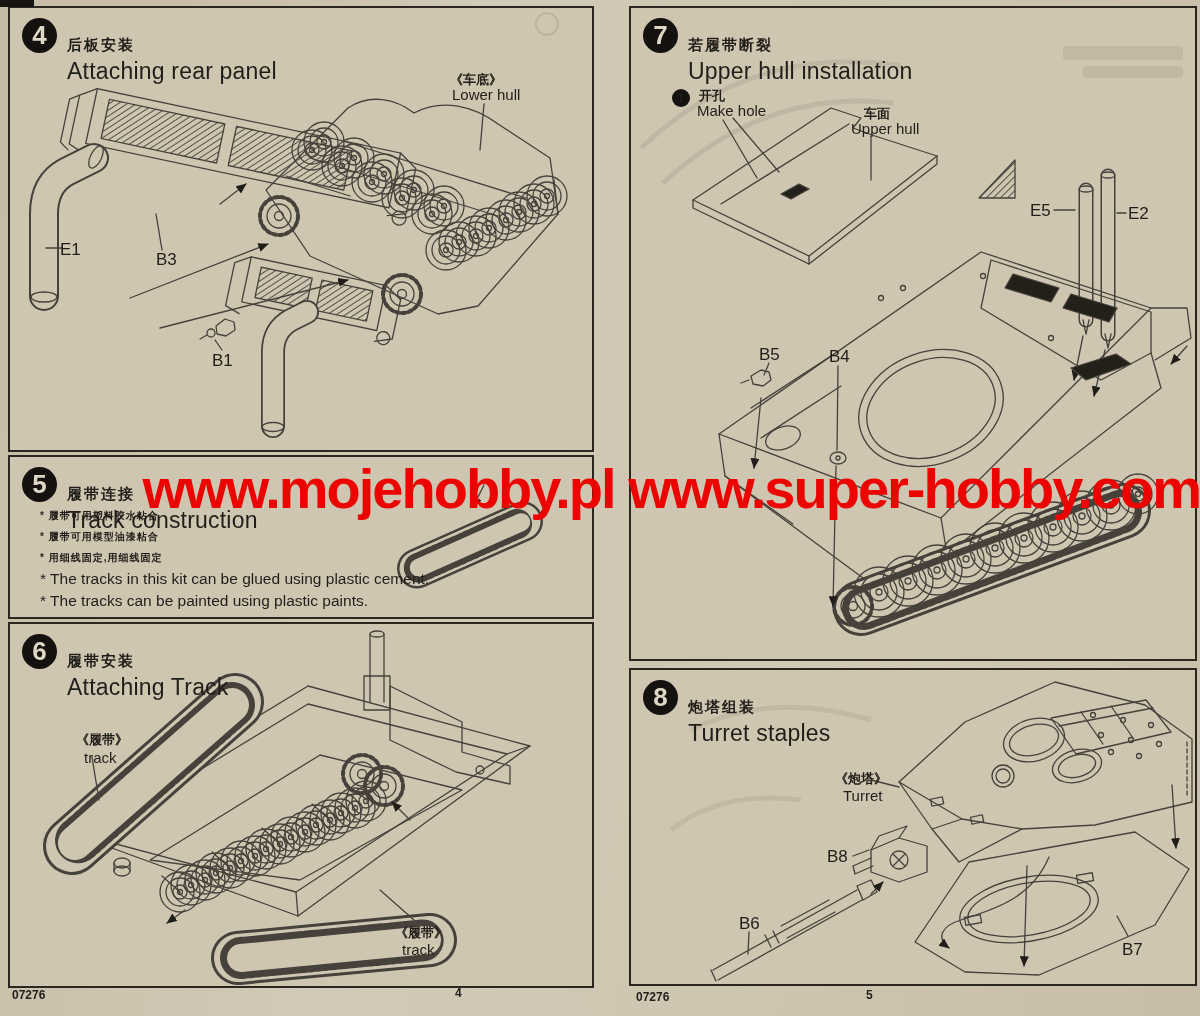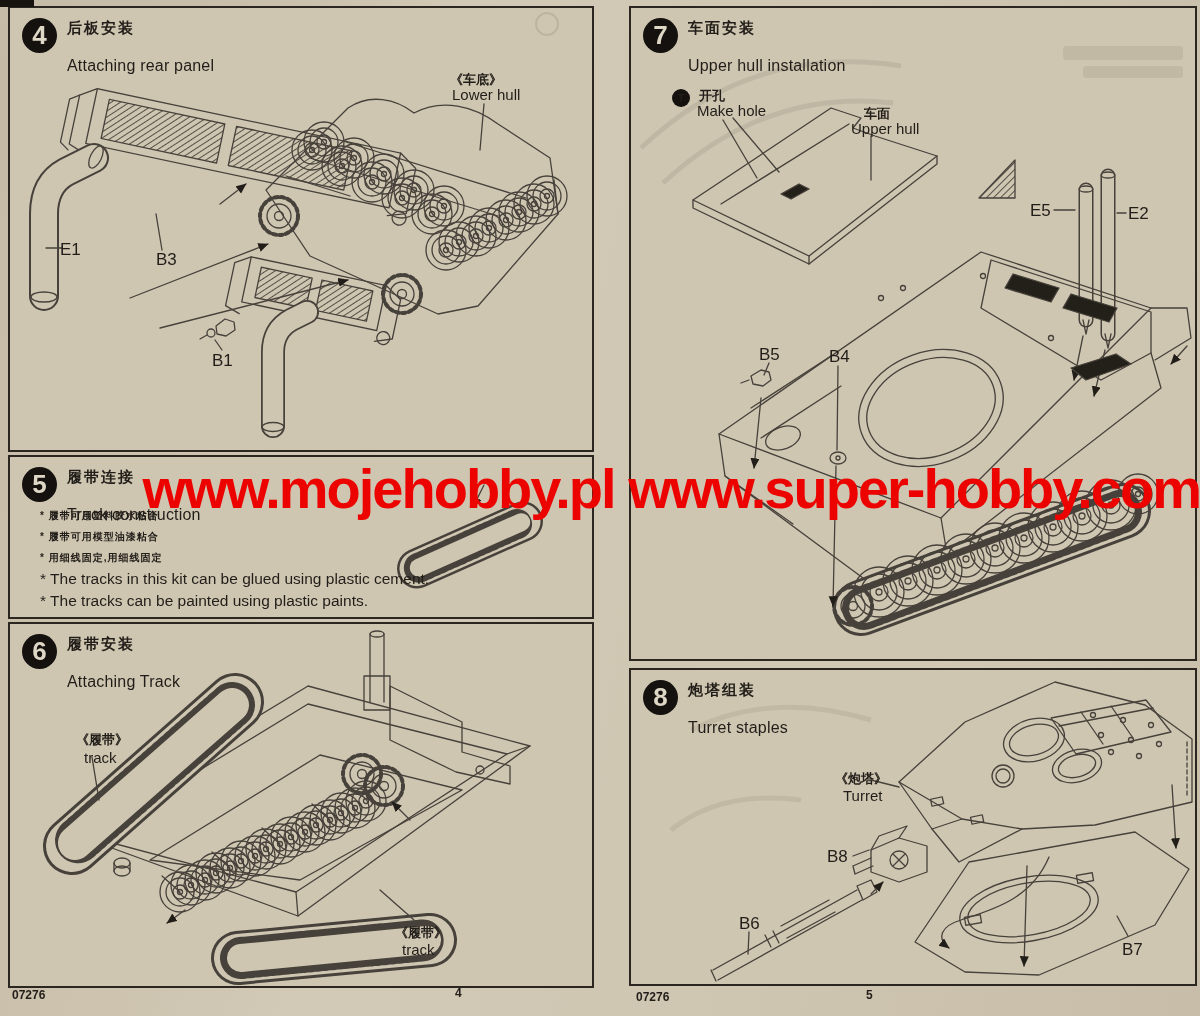--- a/index.html
+++ b/index.html
@@ -13,22 +13,22 @@
   }
   .panel{position:absolute;border:2.5px solid #2b2620;box-sizing:border-box;background:#cfc6b2}
   #p4{left:8px;top:6px;width:586px;height:446px}
   #p5{left:8px;top:455px;width:586px;height:164px}
   #p6{left:8px;top:622px;width:586px;height:366px}
   #p7{left:629px;top:6px;width:568px;height:655px}
   #p8{left:629px;top:668px;width:568px;height:318px}
   .step-head{position:absolute;left:12px;top:10px;display:flex;align-items:flex-start;gap:10px;z-index:2}
   .badge{width:35px;height:35px;border-radius:50%;background:#14110e;color:#ded7c6;
     display:flex;align-items:center;justify-content:center;font-size:26px;font-weight:bold;flex:0 0 auto}
-  .t-zh{font-size:15px;font-weight:bold;letter-spacing:2px;margin-top:1px}
-  .t-en{font-size:16px;margin-top:19px;letter-spacing:.2px}
+  .t-zh{font-size:15px;font-weight:bold;letter-spacing:2px;margin-top:18px}
+  .t-en{font-size:23px;margin-top:3px;letter-spacing:.2px}
   .notes{position:absolute;left:30px;top:48px;z-index:1}
   .zh-note{font-size:10px;font-weight:bold;line-height:21px;letter-spacing:1px}
   .en-note{font-size:15.5px;line-height:22px}
   .wm{position:absolute;left:0;top:451px;width:100%;line-height:75px;text-align:right;
     font-size:56px;font-weight:bold;letter-spacing:-2px;color:#ec0300;white-space:nowrap;z-index:6}
   .footer{position:absolute;font-weight:bold;font-size:12px;z-index:2}
   .f-lc{left:12px;top:988px}.f-lp{left:455px;top:986px}
   .f-rc{left:636px;top:990px}.f-rp{left:866px;top:988px}
   .corner{position:absolute;left:0;top:0;width:34px;height:7px;background:#17130e;z-index:3}
   .panel>svg{position:absolute;left:0;top:0}
@@ -250,21 +250,21 @@
       <text x="385" y="313" font-size="13" font-weight="bold">《履带》</text>
       <text x="392" y="331" font-size="15">track</text>
     </g>
   </svg>
 </div>
 
 <div class="panel" id="p7">
   <div class="step-head">
     <div class="badge">7</div>
     <div>
-      <div class="t-zh">车面安装</div>
+      <div class="t-zh">若履带断裂</div>
       <div class="t-en">Upper hull installation</div>
     </div>
   </div>
   <svg width="564" height="651" viewBox="0 0 564 651">
 
     <g opacity="0.12" stroke="#55503f" fill="none" stroke-width="5">
       <path d="M10,140 Q120,35 270,58"></path>
       <path d="M32,175 Q135,80 262,95"></path>
     </g>
     <g opacity="0.10" fill="#55503f">

